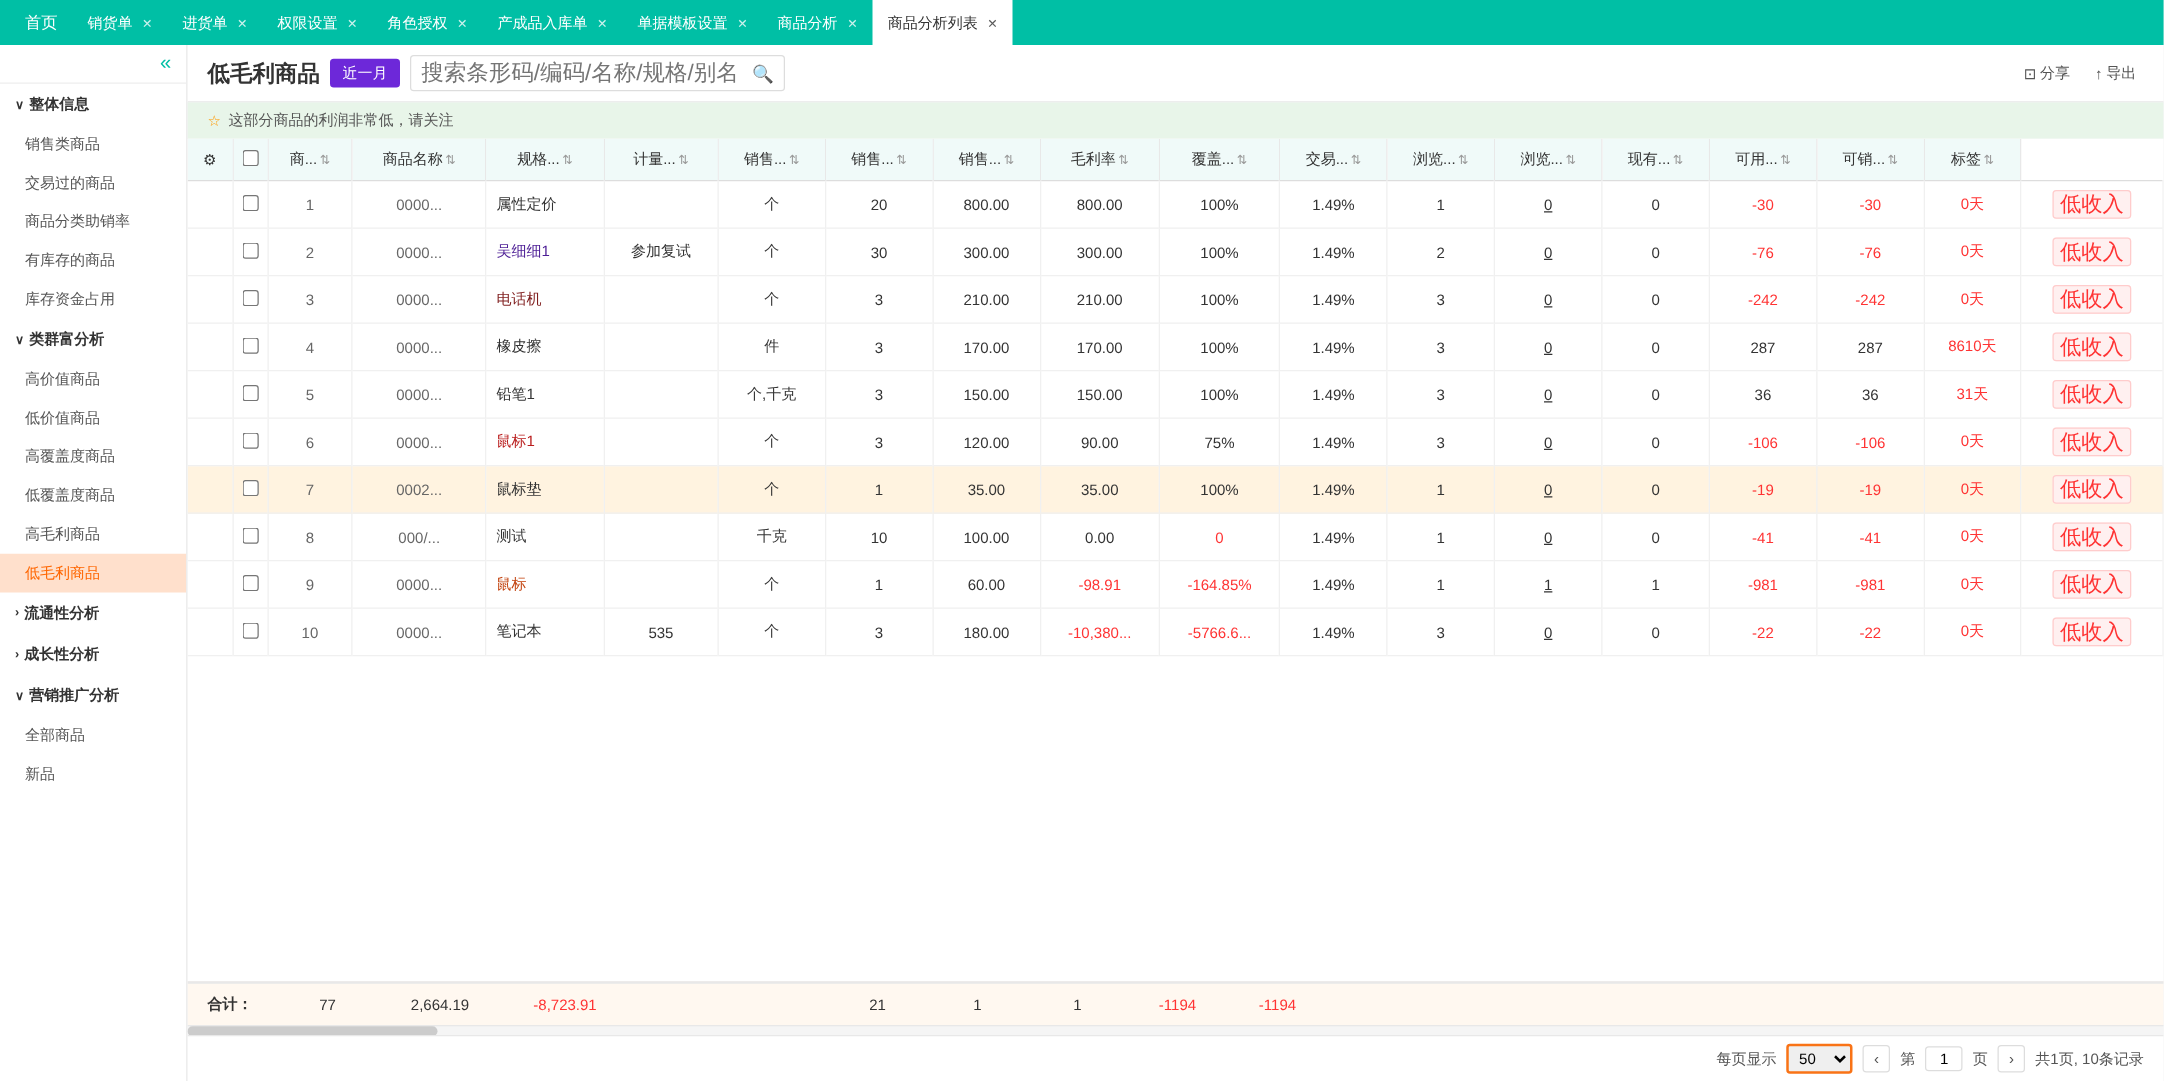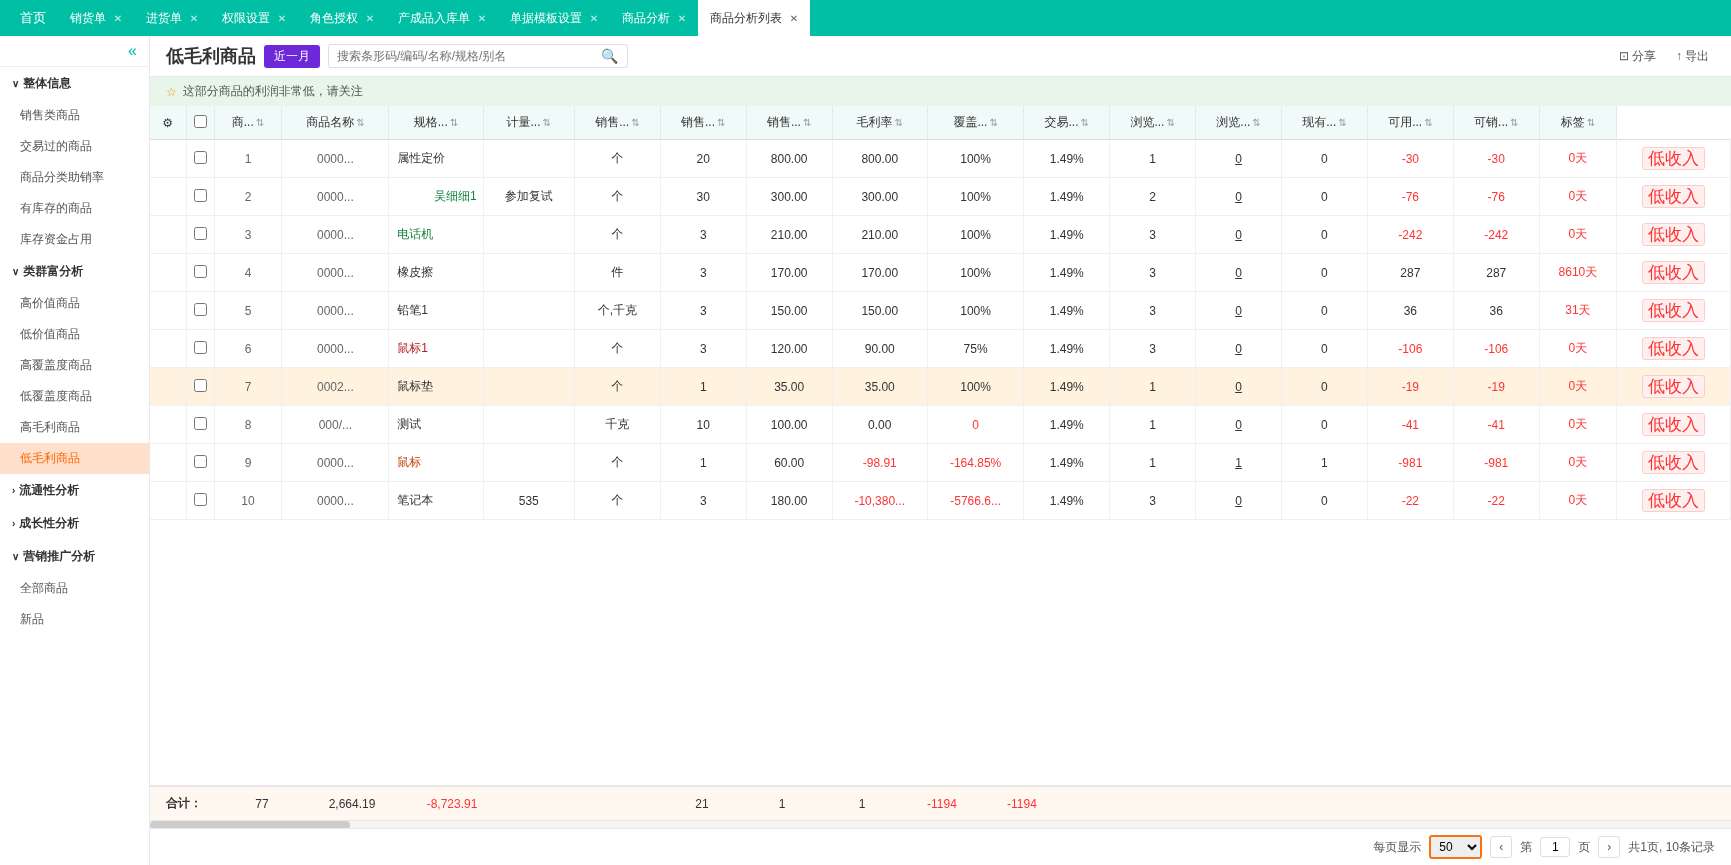--- a/index.html
+++ b/index.html
@@ -108,21 +108,21 @@
       border: 1px solid #ddd;
       border-radius: 3px;
       padding: 3px 8px;
       background: #fff;
       flex: 1;
       max-width: 300px;
     }
     .search-box input {
       border: none;
       outline: none;
-      font-size: 12px;
+      font-size: 18px;
       color: #999;
       width: 100%;
     }
     .search-icon { color: #ff6600; font-size: 14px; cursor: pointer; }
     .header-actions {
       display: flex;
       align-items: center;
       gap: 8px;
       margin-left: auto;
     }
@@ -438,42 +438,42 @@
       <td class="red-text">-30</td>
       <td class="red-text">-30</td>
       <td class="red-text">0天</td>
       <td><span class="tag-low-income">低收入</span></td>
     </tr>
             <tr>
       <td></td>
       <td><input type="checkbox" style=""></td>
       <td class="row-num">2</td>
       <td style="color:#666;">0000...</td>
-      <td style="color:#15803d;text-align:right;padding-left:8px;">吴细细1</td>
+      <td style="color:#4c1d95;text-align:left;padding-left:8px;">吴细细1</td>
       <td>参加复试</td>
       <td>个</td>
       <td>30</td>
       <td>300.00</td>
       <td class="">300.00</td>
       <td class="">100%</td>
       <td>1.49%</td>
       <td>2</td>
       <td class="link-text">0</td>
       <td>0</td>
       <td class="red-text">-76</td>
       <td class="red-text">-76</td>
       <td class="red-text">0天</td>
       <td><span class="tag-low-income">低收入</span></td>
     </tr>
             <tr>
       <td></td>
       <td><input type="checkbox" style=""></td>
       <td class="row-num">3</td>
       <td style="color:#666;">0000...</td>
-      <td style="color:#15803d;text-align:left;padding-left:8px;">电话机</td>
+      <td style="color:#7f1d1d;text-align:left;padding-left:8px;">电话机</td>
       <td></td>
       <td>个</td>
       <td>3</td>
       <td>210.00</td>
       <td class="">210.00</td>
       <td class="">100%</td>
       <td>1.49%</td>
       <td>3</td>
       <td class="link-text">0</td>
       <td>0</td>

